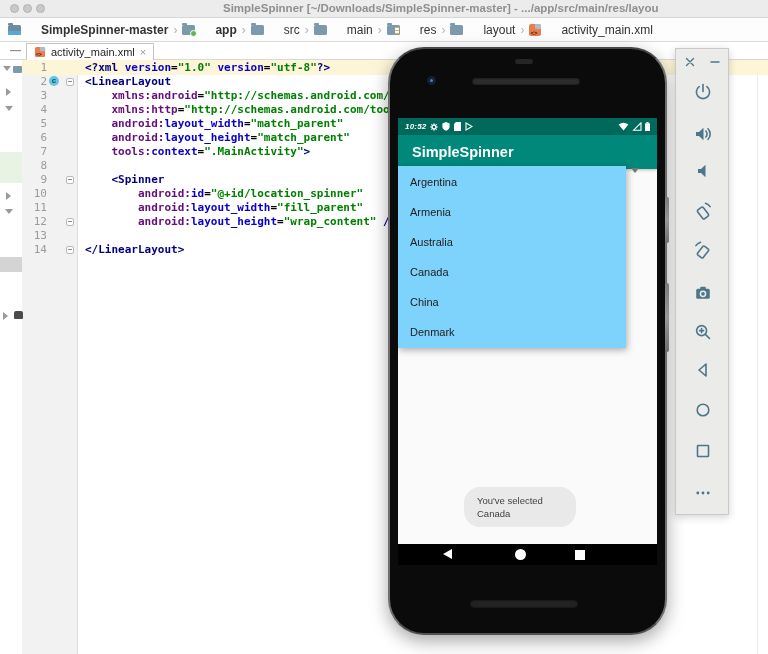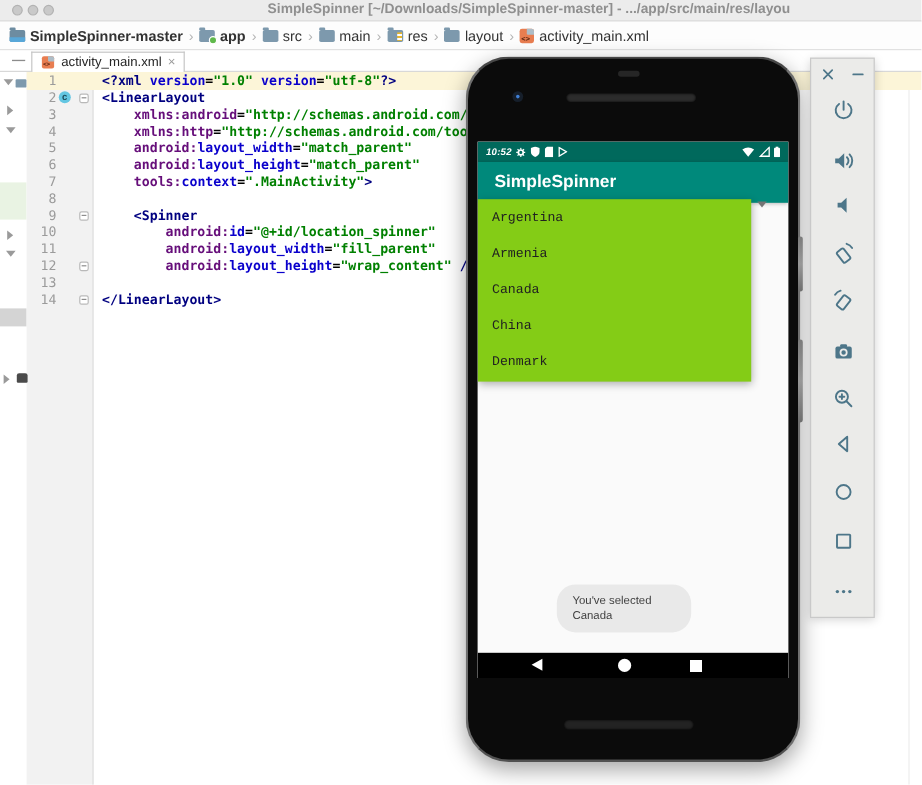--- a/index.html
+++ b/index.html
@@ -11,21 +11,21 @@
             border-bottom:1px solid #d6d6d6;box-sizing:border-box;z-index:5;}
   .tl{position:absolute;top:4px;width:9px;height:9px;border-radius:50%;background:#c9c9c9;
       border:1px solid #b2b2b2;box-sizing:border-box;}
   .title-text{position:absolute;left:223px;top:2px;font-size:11.5px;color:#8f8f8f;white-space:nowrap;
               max-width:545px;overflow:hidden;font-weight:bold;}
 
   
   .crumbbar{position:absolute;top:18px;height:24px;left:0;right:0;background:#fdfdfd;
             border-bottom:1px solid #dadada;box-sizing:border-box;display:flex;align-items:center;
             padding-left:8px;font-size:12px;color:#333;z-index:5;}
-  .crumb{display:inline-flex;align-items:center;gap:4px;}
+  .crumb{display:inline-flex;align-items:center;gap:20px;}
   .chev{color:#b5b5b5;margin:0 5px;font-size:12px;}
   .ci{position:relative;width:13px;height:10px;background:#7d99ad;border-radius:1.5px;display:inline-block;flex:none;}
   .ci::before{content:"";position:absolute;top:-2px;left:0;width:5px;height:2px;background:inherit;border-radius:1px 1px 0 0;}
   .ci.project-folder{background:#6d8ca1;}
   .ci.project-folder::after{content:"";position:absolute;left:0;bottom:0;width:13px;height:4px;background:#58a7d8;border-radius:0 0 1.5px 1.5px;}
   .ci.module-folder i{position:absolute;right:-2px;bottom:-2px;width:5px;height:5px;border-radius:50%;
                       background:#5fb84b;border:1px solid #fff;}
   .ci.res-folder::after{content:"";position:absolute;right:1px;top:2px;width:4px;height:7px;
         background:repeating-linear-gradient(#e8b62c 0 1.5px,#fdfdfd 1.5px 3px);}
   .ci.xml-file{background:#e87d50;width:12px;height:12px;border-radius:2px;}
@@ -93,22 +93,22 @@
   .bottom-speaker{position:absolute;left:80px;top:551px;width:108px;height:8px;background:#232323;border-radius:4px;
            box-shadow:inset 0 0 2px #000;}
   .screen{position:absolute;left:8px;top:69px;width:259px;height:447px;background:#fafafa;overflow:hidden;}
   .statusbar{height:17px;background:var(--statusbar,#00695c);display:flex;align-items:center;
              padding:0 7px;color:#fff;gap:4px;}
   .sb-time{font-size:8px;font-weight:700;letter-spacing:.2px;font-style:italic;}
   .sb-ic{display:flex;align-items:center;}
   .sb-right{margin-left:auto;display:flex;gap:3px;align-items:center;}
   .appbar{height:34px;background:var(--appbar,#00897b);color:#fff;display:flex;align-items:center;
           padding-left:14px;font-size:14.5px;font-weight:700;box-shadow:0 1px 3px rgba(0,0,0,.25);position:relative;z-index:1;}
-  .dropdown{position:absolute;left:0;top:48px;width:228px;background:#84cc16;
-            box-shadow:1px 2px 7px rgba(0,0,0,.32);z-index:2;padding:1px 0;font-family:Liberation Mono, monospace;}
+  .dropdown{position:absolute;left:0;top:48px;width:228px;background:#7dd3fc;
+            box-shadow:1px 2px 7px rgba(0,0,0,.32);z-index:2;padding:1px 0;}
   .dd-item{height:30px;display:flex;align-items:center;padding-left:12px;font-size:11px;color:#212121;}
   .spin-arrow{position:absolute;left:233px;top:50px;width:0;height:0;border-left:4px solid transparent;
               border-right:4px solid transparent;border-top:5px solid #757575;z-index:1;}
   .toast{position:absolute;left:66px;top:369px;width:112px;border-radius:16px;background:var(--toast_bg,#e9e9e9);
          padding:7px 13px;font-size:9.5px;color:#3f3f3f;line-height:13px;box-sizing:border-box;z-index:3;}
   .navbar{position:absolute;left:0;bottom:0;width:259px;height:21px;background:#000;z-index:4;}
   .nav-back{position:absolute;left:45px;top:5px;width:0;height:0;border-top:5.5px solid transparent;
             border-bottom:5.5px solid transparent;border-right:9px solid #fff;}
   .nav-home{position:absolute;left:117px;top:5px;width:11px;height:11px;background:#fff;border-radius:50%;}
   .nav-square{position:absolute;left:177px;top:5.5px;width:10px;height:10px;background:#fff;}
@@ -329,20 +329,21 @@
         </span>
       </span>
     </div>
     <div class="appbar">
       <span>SimpleSpinner</span>
     </div>
     <span class="spin-arrow"></span>
     <div class="dropdown" id="country-list">
         <div class="dd-item">Argentina</div>
         <div class="dd-item">Armenia</div>
+        <div class="dd-item">Australia</div>
         <div class="dd-item">Canada</div>
         <div class="dd-item">China</div>
         <div class="dd-item">Denmark</div>
       </div>
     <div class="toast">
       <div>You've selected</div>
       <div>Canada</div>
     </div>
     <div class="navbar">
       <span class="nav-back"></span>

